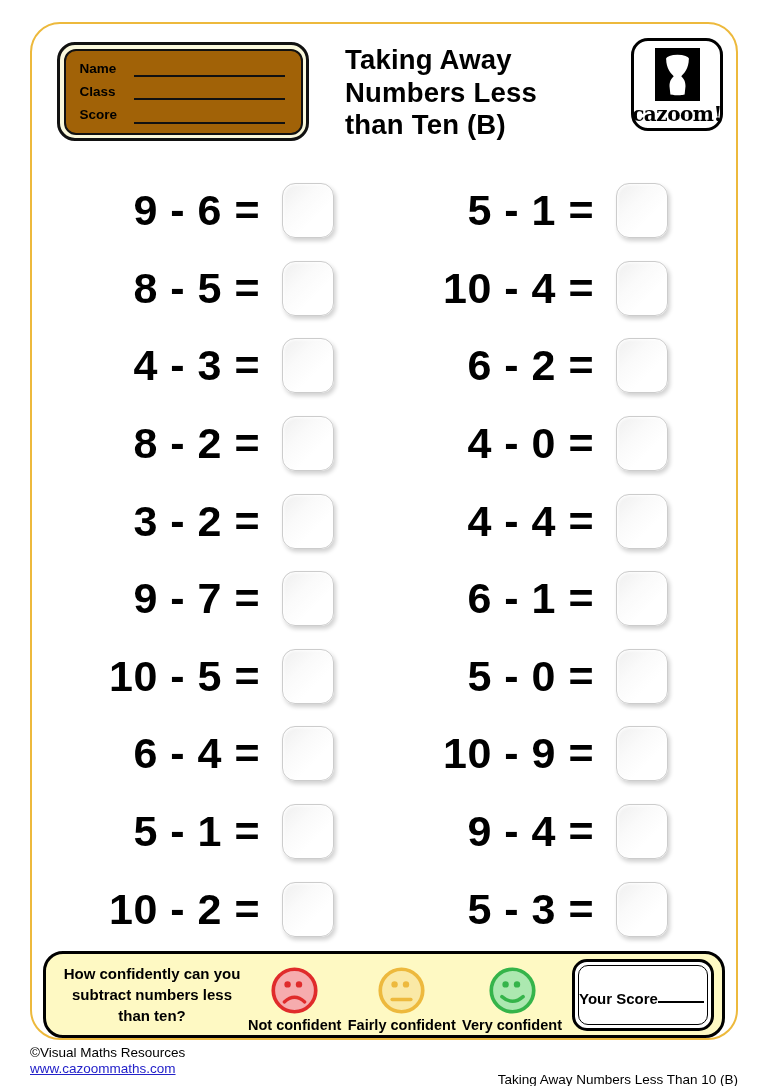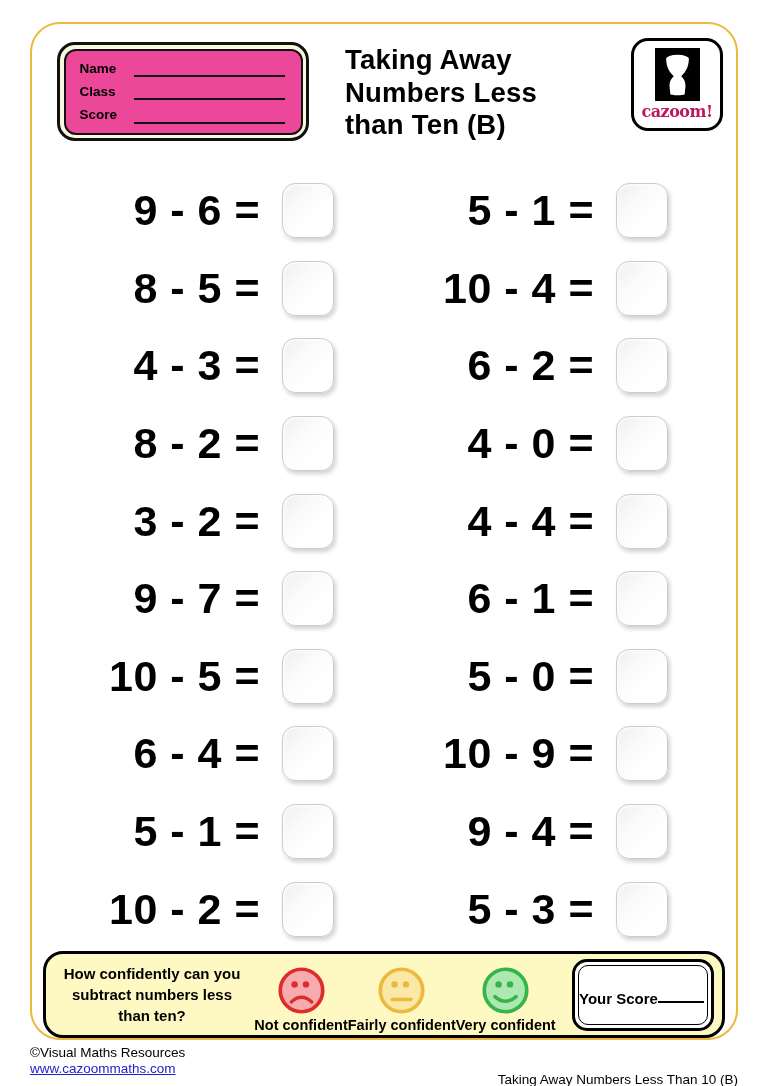--- a/index.html
+++ b/index.html
@@ -17,21 +17,21 @@
   }
   
   .student-box {
     position:absolute; left:57px; top:42px; width:252px; height:99px;
     border:3px solid #111; border-radius:18px;
     background:#FAF8DC; padding:3.5px;
   }
   .student-box-inner {
     width:100%; height:100%;
     border:2px solid #111; border-radius:12px;
-    background:#ec4899;
+    background:#a16207;
     padding:11px 16px 9px 14px;
     display:flex; flex-direction:column; justify-content:space-between;
   }
   .field-row { display:flex; align-items:flex-end; gap:12px; }
   .field-label { font-weight:bold; font-size:13.5px; line-height:1; padding-bottom:2px; width:42px; }
   .field-line { flex:1; border-bottom:2px solid #111; height:14px; }
   
   .sheet-title {
     position:absolute; left:345px; top:44px; width:265px;
     font-size:27.5px; font-weight:bold; line-height:1.19;
@@ -42,21 +42,21 @@
     position:absolute; left:631px; top:38px; width:92px; height:93px;
     border:3.5px solid #000; border-radius:17px; background:#fff;
     display:flex; flex-direction:column; align-items:center;
   }
   .logo-drum-box {
     margin-top:7px; width:45px; height:53px; background:#000;
     display:flex; align-items:center; justify-content:center;
   }
   .logo-text {
     font-family:"DejaVu Serif", serif; font-weight:bold;
-    font-size:16px; letter-spacing:-0.5px; margin-top:1px; color:#be185d;
+    font-size:20px; letter-spacing:-0.5px; margin-top:1px; color:#000000;
   }
   
   .col { position:absolute; top:172px; }
   .col-left  { left:68px;  width:266px; }
   .col-right { left:400px; width:268px; }
   .prob-row {
     height:77.6px; display:flex; align-items:center;
     justify-content:flex-end; gap:22px;
   }
   .expr {
@@ -73,21 +73,21 @@
   .confidence-bar {
     position:absolute; left:43px; top:951px; width:682px; height:87px;
     border:3.5px solid #000; border-radius:20px;
     background:#fef9c3;
     display:flex; align-items:center; padding:0 8px 0 14px;
   }
   .confidence-question {
     width:184px; text-align:center; font-weight:bold;
     font-size:15px; line-height:1.4;
   }
-  .options { flex:1; display:flex; justify-content:center; align-items:flex-end; height:76px; padding:0 4px; }
+  .options { flex:1; display:flex; justify-content:space-between; align-items:flex-end; height:76px; padding:0 4px; }
   .option { display:flex; flex-direction:column; align-items:center; justify-content:flex-end; }
   .face { width:49px; height:49px; display:block; }
   .option-label { font-weight:bold; font-size:14.5px; margin-top:2px; white-space:nowrap; }
   .score-box {
     width:142px; height:72px; background:#fff;
     border:3px solid #000; border-radius:15px; padding:3px;
     margin-left:6px; flex-shrink:0;
   }
   .score-box-inner {
     width:100%; height:100%;

